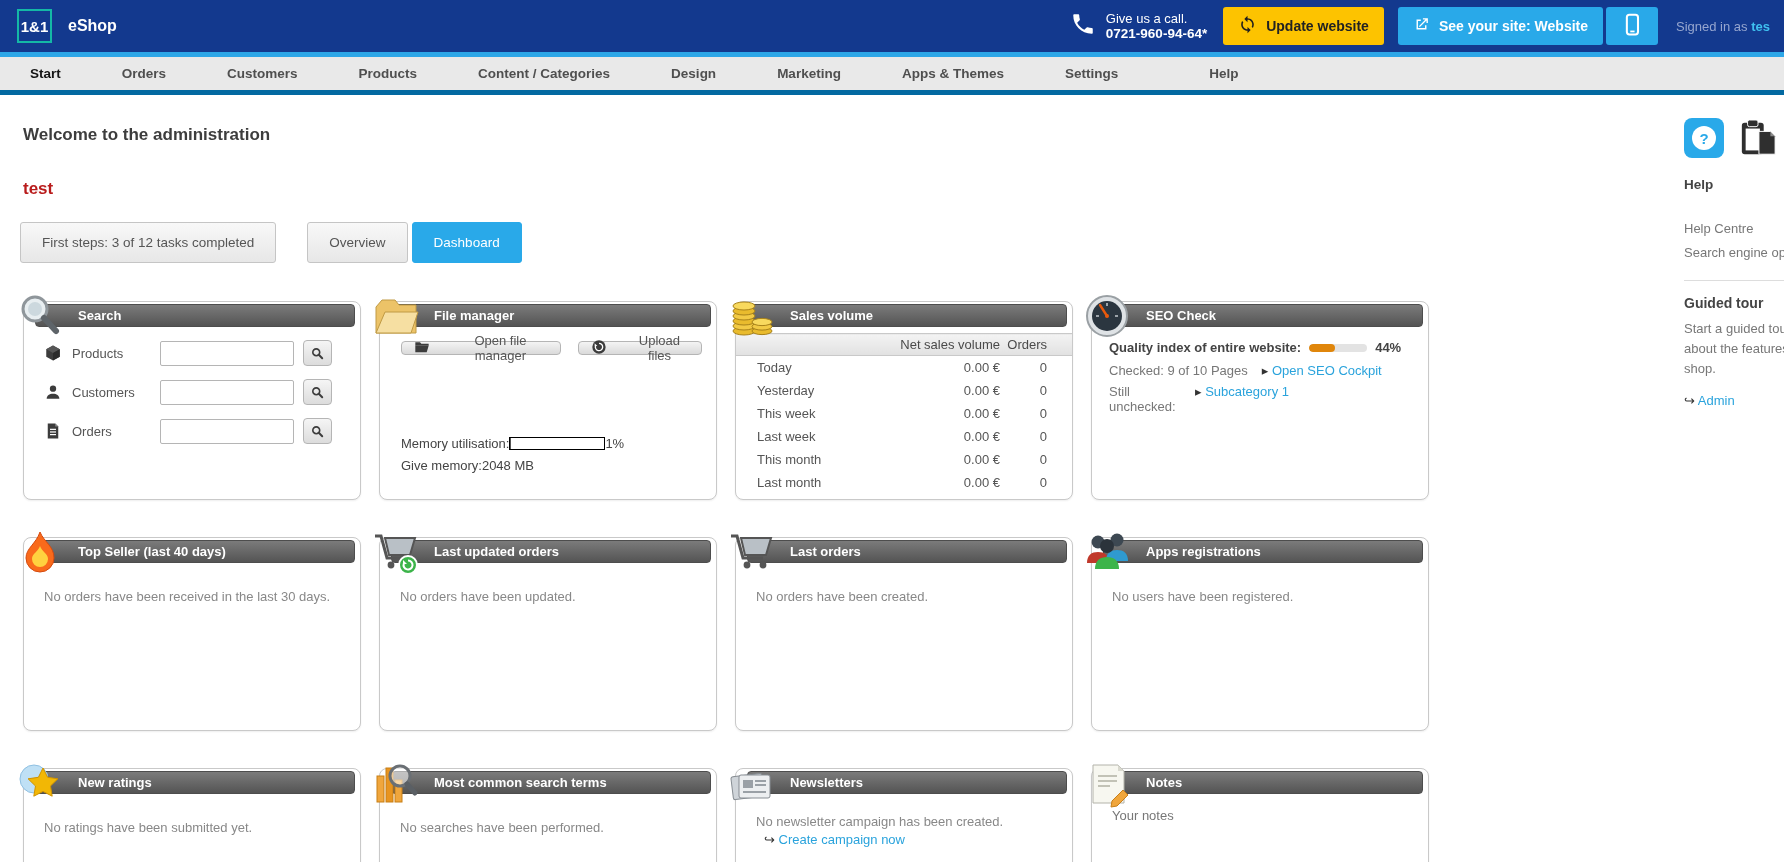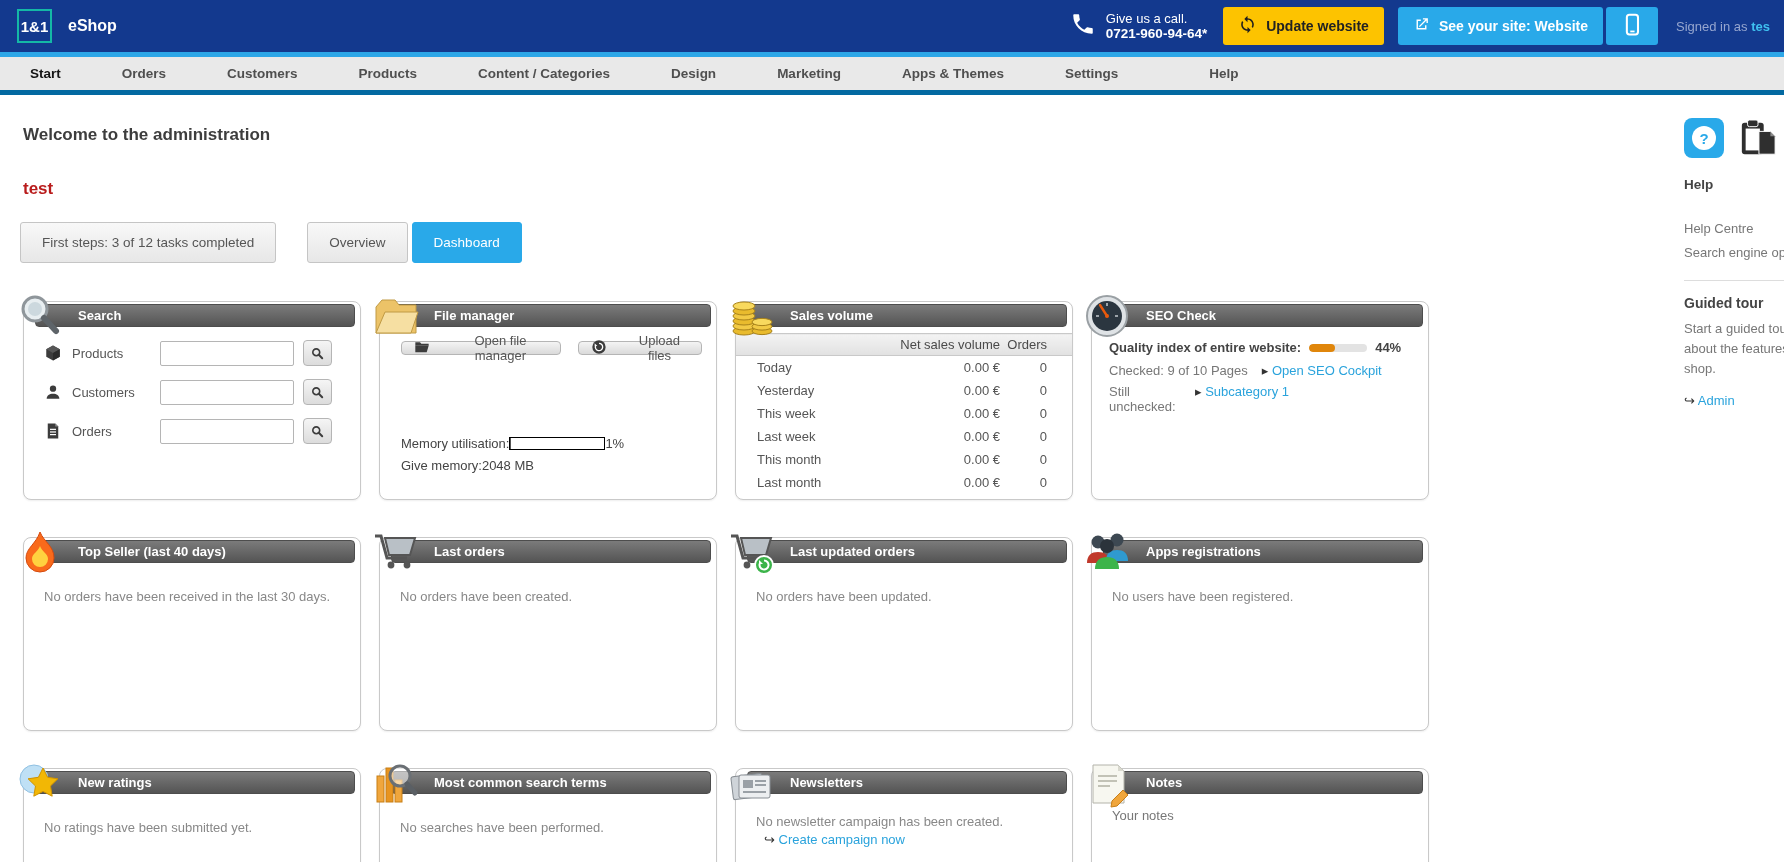--- a/index.html
+++ b/index.html
@@ -402,41 +402,41 @@
       <div class="whead">Top Seller (last 40 days)</div>
       <div class="empty">No orders have been received in the last 30 days.</div>
     </div>
 
     <div class="card">
       <span class="widget-icon">
         <svg viewBox="0 0 48 48">
             <path d="M3 7h6l6 22h20" fill="none" stroke="#555" stroke-width="3"></path>
             <path d="M13 9h30l-5 17H17z" fill="#b9c0c6" stroke="#555" stroke-width="2"></path>
             <circle cx="19" cy="36" r="3.4" fill="#555"></circle>
-            <circle cx="35" cy="36" r="3.4" fill="#555"></circle>
-          </svg>
-      </span>
-      <div class="whead">Last orders</div>
-      <div class="empty">No orders have been created.</div>
-    </div>
-
-    <div class="card">
-      <span class="widget-icon">
-        <svg viewBox="0 0 48 48">
-            <path d="M3 7h6l6 22h20" fill="none" stroke="#555" stroke-width="3"></path>
-            <path d="M13 9h30l-5 17H17z" fill="#b9c0c6" stroke="#555" stroke-width="2"></path>
-            <circle cx="19" cy="36" r="3.4" fill="#555"></circle>
             <circle cx="33" cy="36" r="3.4" fill="#555"></circle>
             <circle cx="36" cy="36" r="9" fill="#3cb44a" stroke="#fff" stroke-width="2"></circle>
             <path d="M36 31.5a4.5 4.5 0 1 1-4.2 3" fill="none" stroke="#fff" stroke-width="2"></path>
             <path d="M31 31v4h4z" fill="#fff"></path>
           </svg>
       </span>
       <div class="whead">Last updated orders</div>
       <div class="empty">No orders have been updated.</div>
+    </div>
+
+    <div class="card">
+      <span class="widget-icon">
+        <svg viewBox="0 0 48 48">
+            <path d="M3 7h6l6 22h20" fill="none" stroke="#555" stroke-width="3"></path>
+            <path d="M13 9h30l-5 17H17z" fill="#b9c0c6" stroke="#555" stroke-width="2"></path>
+            <circle cx="19" cy="36" r="3.4" fill="#555"></circle>
+            <circle cx="35" cy="36" r="3.4" fill="#555"></circle>
+          </svg>
+      </span>
+      <div class="whead">Last orders</div>
+      <div class="empty">No orders have been created.</div>
     </div>
 
     <div class="card">
       <span class="widget-icon">
         <svg viewBox="0 0 48 48">
             <circle cx="14" cy="13" r="6.5" fill="#3d4852"></circle>
             <path d="M3 34c0-8 4.6-11 11-11s11 3 11 11z" fill="#c0392b"></path>
             <circle cx="33" cy="11" r="6.5" fill="#3d4852"></circle>
             <path d="M22 32c0-8 4.6-11 11-11s11 3 11 11z" fill="#2f9ad0"></path>
             <circle cx="23" cy="17" r="7" fill="#2b333b"></circle>

